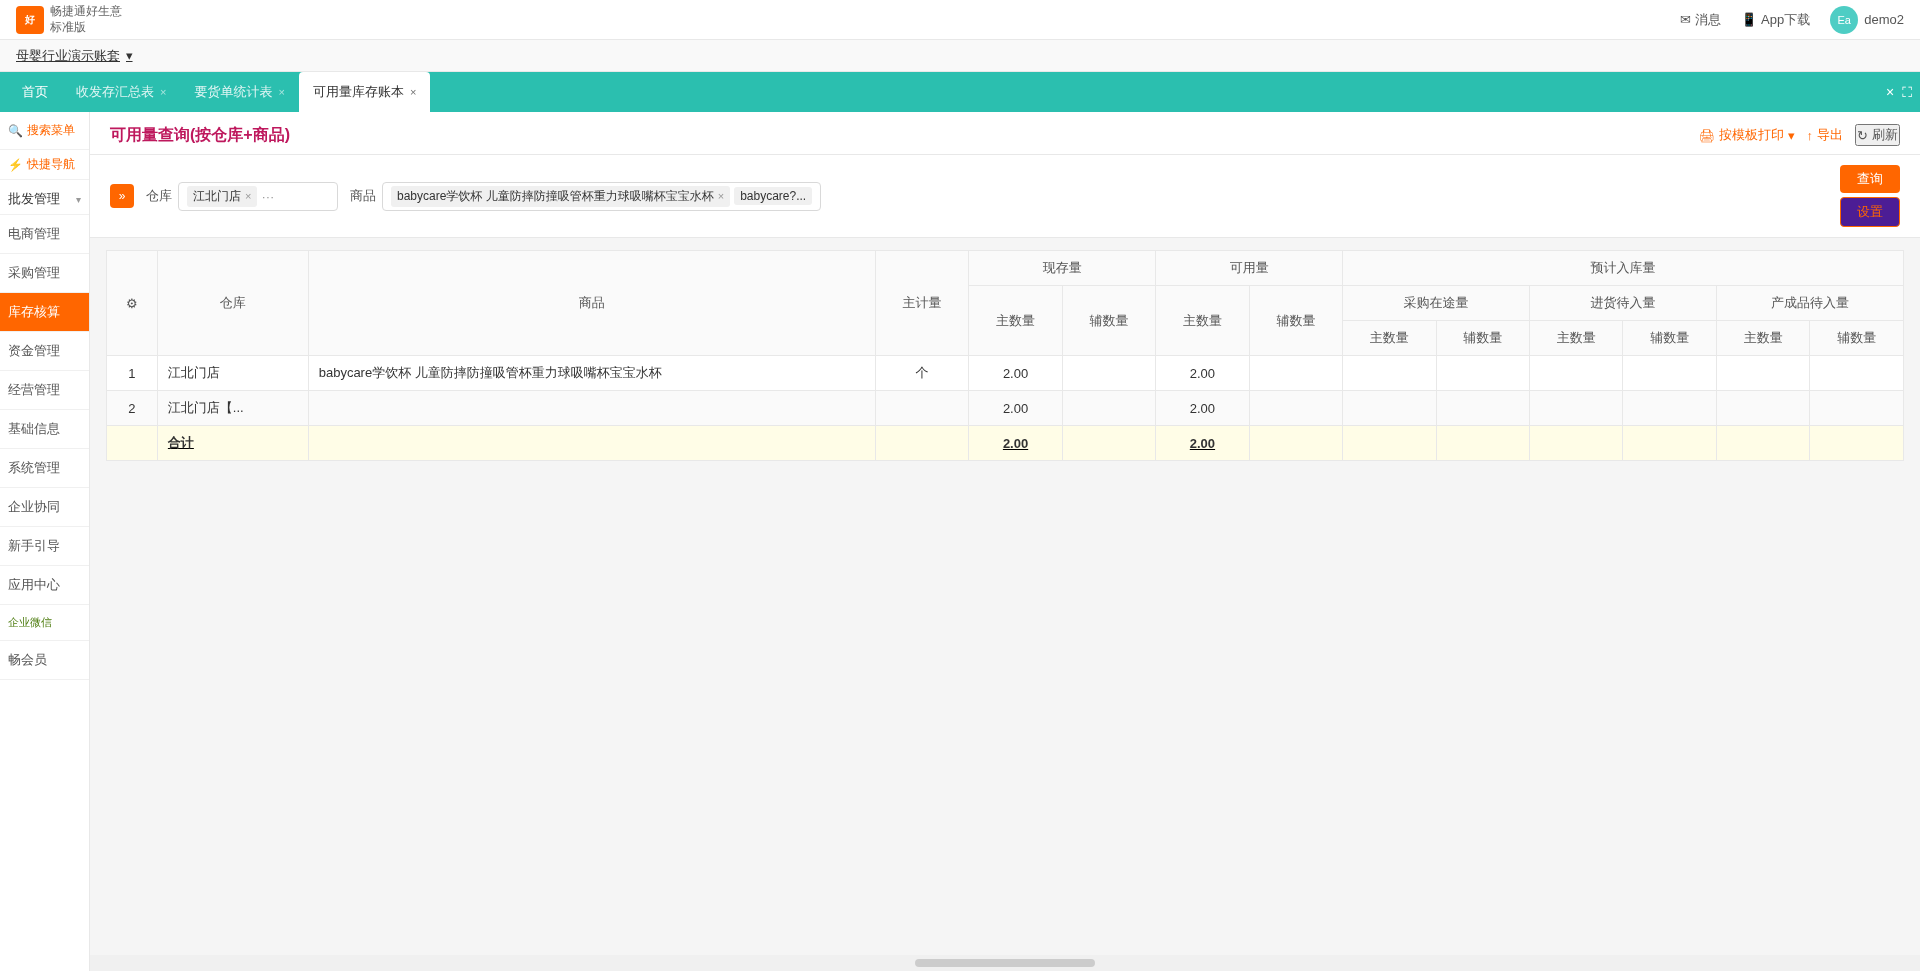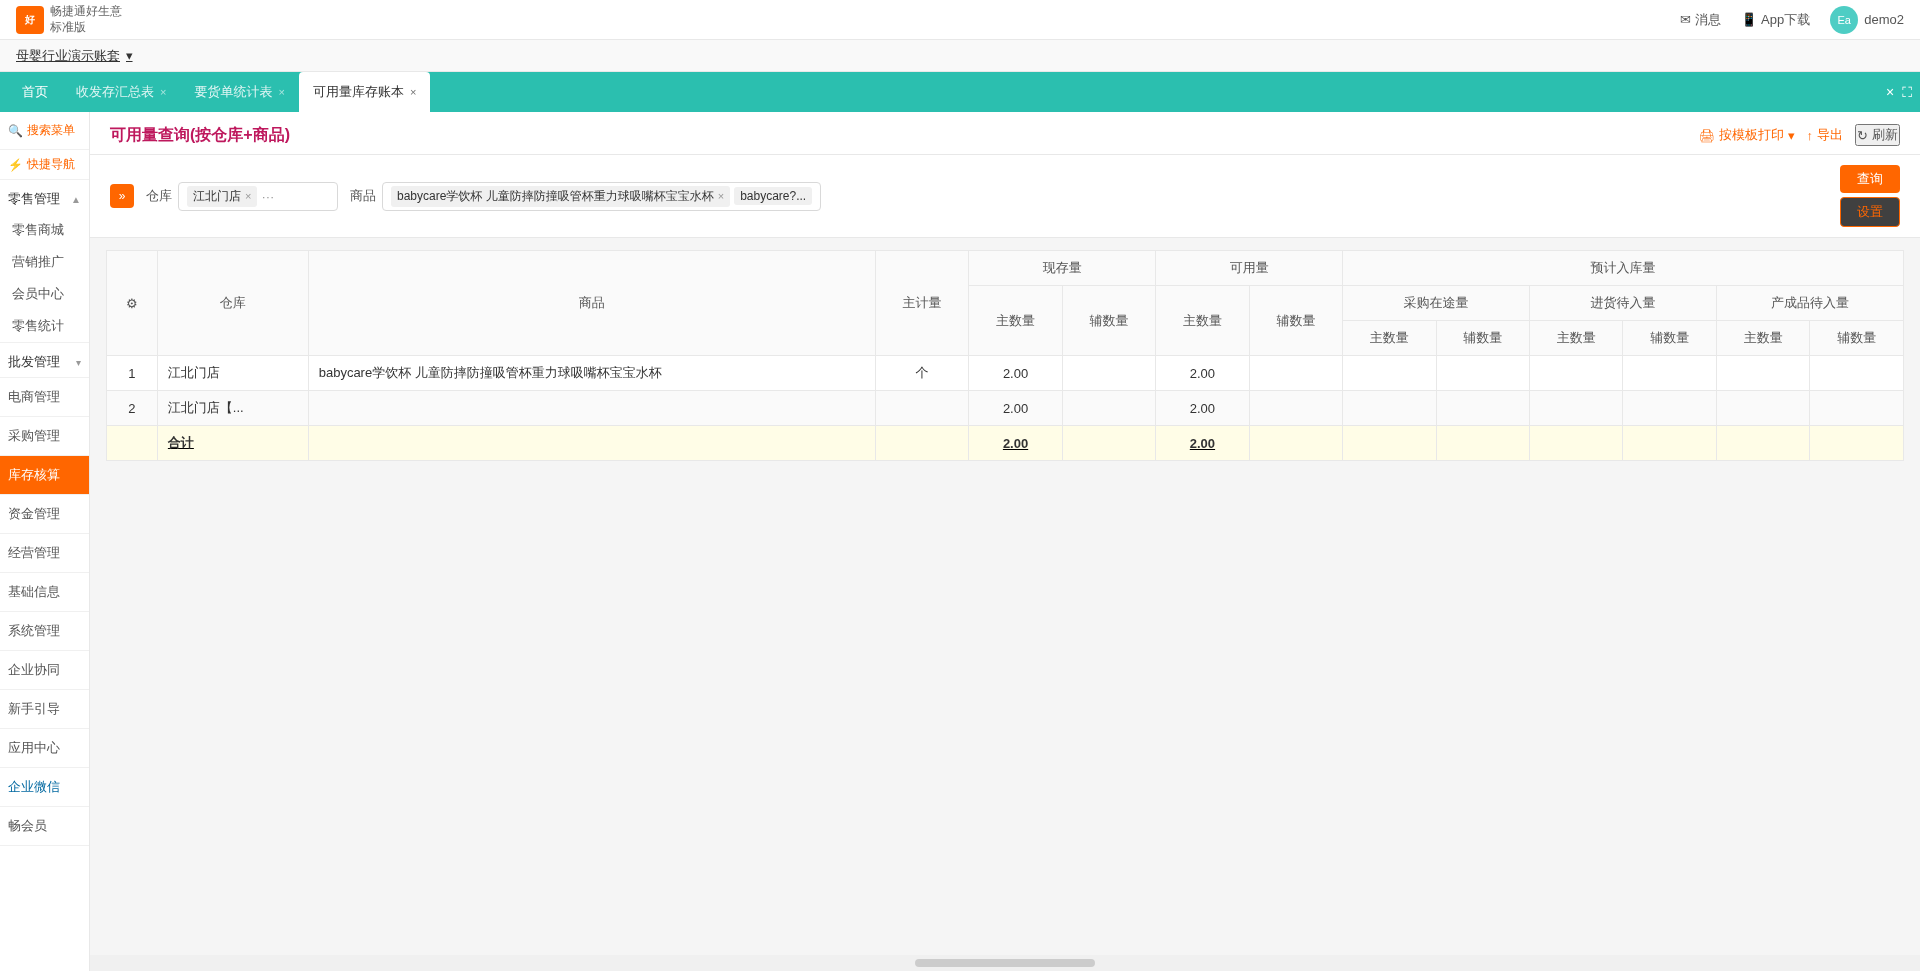--- a/index.html
+++ b/index.html
@@ -329,21 +329,21 @@
     .btn-query {
       background: #ff6600;
       color: white;
       border: none;
       border-radius: 4px;
       padding: 5px 16px;
       font-size: 13px;
       cursor: pointer;
     }
     .btn-settings {
-      background: #404040;
+      background: #4c1d95;
       color: #ff6600;
       border: 1px solid #ff6600;
       border-radius: 4px;
       padding: 5px 16px;
       font-size: 13px;
       cursor: pointer;
     }
 
     
     .table-area {
@@ -464,30 +464,20 @@
     <div class="sidebar-search">
       <span>🔍</span>
       <span>搜索菜单</span>
     </div>
     <div class="sidebar-nav">
       <span>⚡</span>
       <span>快捷导航</span>
     </div>
     <div class="sidebar-group">
       <div class="sidebar-group-title">
-        <span>零售管理</span>
-        <span class="arrow">▲</span>
-      </div>
-      <div class="sidebar-item">零售商城</div>
-      <div class="sidebar-item">营销推广</div>
-      <div class="sidebar-item">会员中心</div>
-      <div class="sidebar-item">零售统计</div>
-    </div>
-    <div class="sidebar-group">
-      <div class="sidebar-group-title">
         <span>批发管理</span>
         <span class="arrow">▾</span>
       </div>
     </div>
     <div class="sidebar-group">
       <div class="sidebar-item" style="padding:10px 8px;font-size:13px;color:#555;">电商管理</div>
     </div>
     <div class="sidebar-group">
       <div class="sidebar-item" style="padding:10px 8px;font-size:13px;color:#555;">采购管理</div>
     </div>
@@ -509,21 +499,21 @@
     <div class="sidebar-group">
       <div class="sidebar-item" style="padding:10px 8px;font-size:13px;color:#555;">企业协同</div>
     </div>
     <div class="sidebar-group">
       <div class="sidebar-item" style="padding:10px 8px;font-size:13px;color:#555;">新手引导</div>
     </div>
     <div class="sidebar-group">
       <div class="sidebar-item" style="padding:10px 8px;font-size:13px;color:#555;">应用中心</div>
     </div>
     <div class="sidebar-group">
-      <div class="sidebar-item" style="padding:10px 8px;font-size:13px;color:#0369a1;">企业微信</div>
+      <div class="sidebar-item" style="padding:10px 8px;font-size:11px;color:#4d7c0f;">企业微信</div>
     </div>
     <div class="sidebar-group">
       <div class="sidebar-item" style="padding:10px 8px;font-size:13px;color:#555;">畅会员</div>
     </div>
   </div>
 
   <div class="content-panel">
 
     <div class="page-header">
       <div class="page-title">可用量查询(按仓库+商品)</div>

